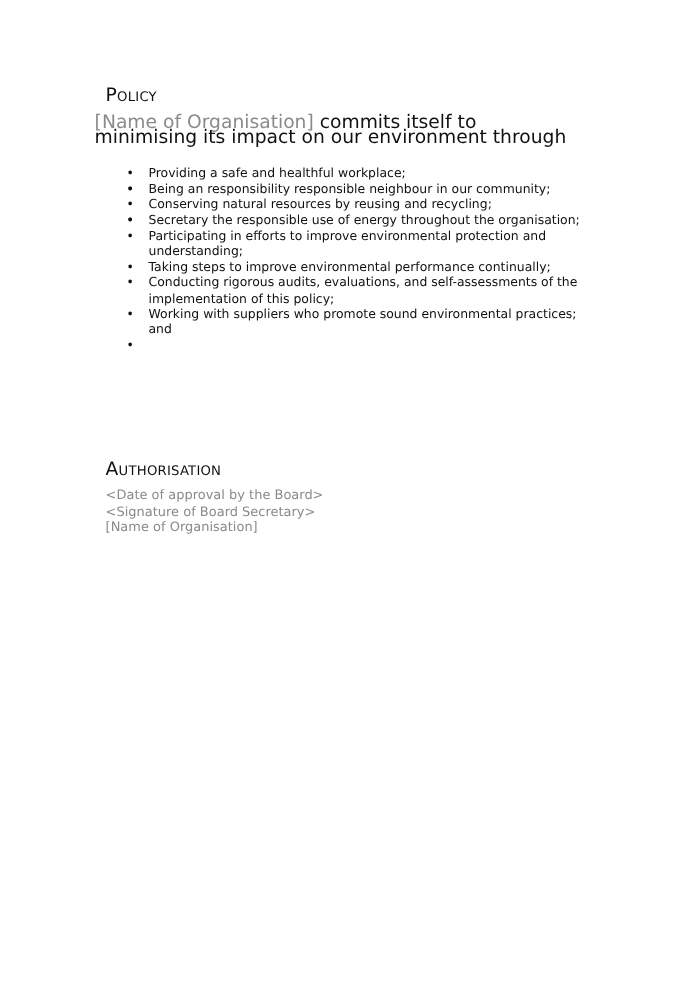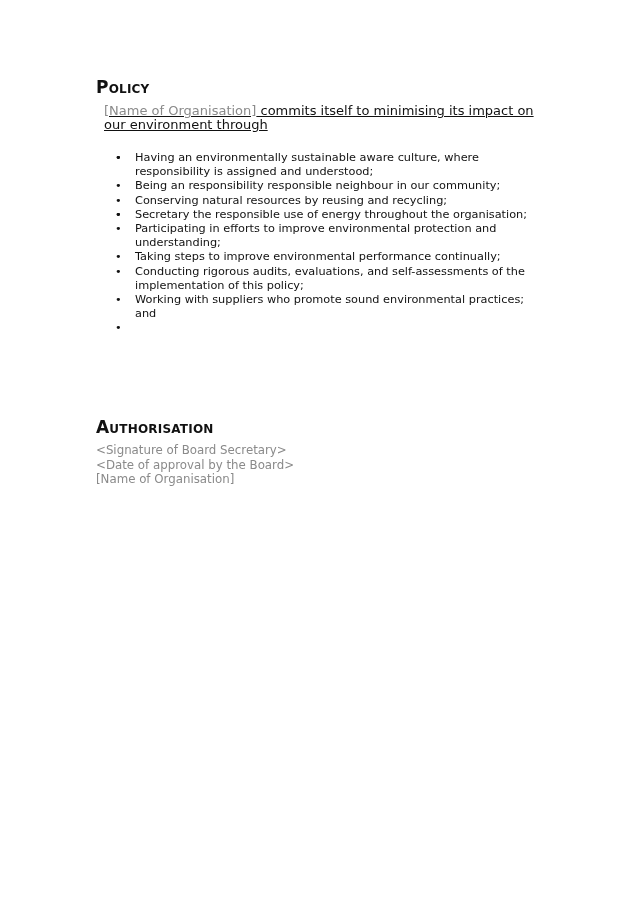--- a/index.html
+++ b/index.html
@@ -1,21 +1,21 @@
 <!DOCTYPE html>
 <html><head>
 <meta charset="utf-8">
 <style>
   html, body { margin: 0; padding: 0; background: #ffffff; }
   body { width: 636px; height: 900px; position: relative; overflow: hidden;
          font-family: "DejaVu Sans", sans-serif; color: #111; }
   .page { position: absolute; left: 0; top: 0; width: 636px; height: 900px; background: #fff; }
-  .heading { position: absolute; left: 96px; font-weight: bold; font-size: 17px;
+  .heading { position: absolute; left: 96px; font-weight: normal; font-size: 17px;
              font-variant: small-caps; letter-spacing: 0.2px; color: #111; }
-  .para { position: absolute; left: 104px; width: 440px; font-size: 13px; line-height: 14px; text-decoration: underline; }
+  .para { position: absolute; left: 86px; width: 440px; font-size: 17px; line-height: 14px; }
   .ph { color: #8a8a8a; }
   ul.bullets { position: absolute; left: 96px; top: 151px; width: 440px; margin: 0; padding: 0;
                list-style: none; font-size: 11.3px; line-height: 14.2px; }
   ul.bullets li { position: relative; padding-left: 39px; }
   ul.bullets li .dot { position: absolute; left: 19px; top: 0; }
   .auth-lines { position: absolute; left: 96px; top: 443px; font-size: 11.8px; line-height: 14.5px; color: #8a8a8a; }
 </style>
 </head>
 <body>
 
@@ -23,36 +23,36 @@
 
   <div class="heading" style="top:77px;">
     <span>Policy</span>
   </div>
 
   <div class="para" style="top:104px;">
     <span class="ph">[Name of Organisation]</span><span> commits itself to minimising its impact on our environment through</span>
   </div>
 
   <ul class="bullets">
+    <li><span class="dot">•</span><span>Providing a safe and healthful workplace;</span></li>
     <li><span class="dot">•</span></li>
-    <li><span class="dot">•</span><span>Having an environmentally sustainable aware culture, where responsibility is assigned and understood;</span></li>
     <li><span class="dot">•</span><span>Being an responsibility responsible neighbour in our community;</span></li>
     <li><span class="dot">•</span><span>Conserving natural resources by reusing and recycling;</span></li>
     <li><span class="dot">•</span></li>
     <li><span class="dot">•</span><span>Secretary the responsible use of energy throughout the organisation;</span></li>
     <li><span class="dot">•</span><span>Participating in efforts to improve environmental protection and understanding;</span></li>
     <li><span class="dot">•</span><span>Taking steps to improve environmental performance continually;</span></li>
     <li><span class="dot">•</span><span>Conducting rigorous audits, evaluations, and self-assessments of the implementation of this policy;</span></li>
     <li><span class="dot">•</span><span>Working with suppliers who promote sound environmental practices; and</span></li>
     <li><span class="dot">•</span></li>
   </ul>
 
   <div class="heading" style="top:417px;">
     <span>Authorisation</span>
   </div>
 
   <div class="auth-lines">
+    <div>&lt;Date of approval by the Board&gt;</div>
     <div>&lt;Signature of Board Secretary&gt;</div>
-    <div>&lt;Date of approval by the Board&gt;</div>
     <div>[Name of Organisation]</div>
   </div>
 
 </div>
 
 </body></html>

